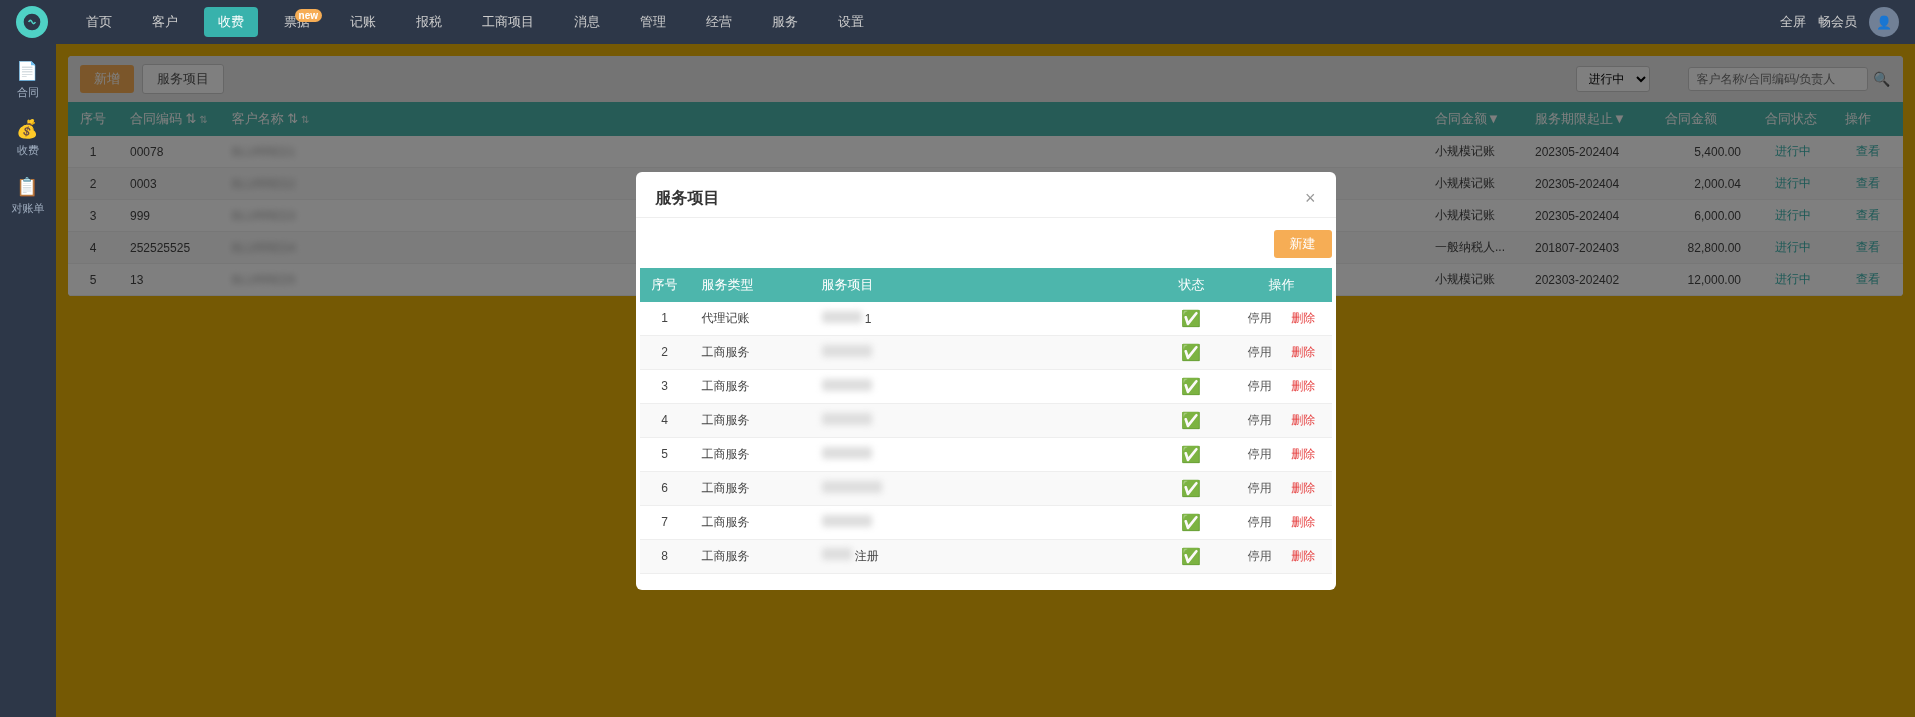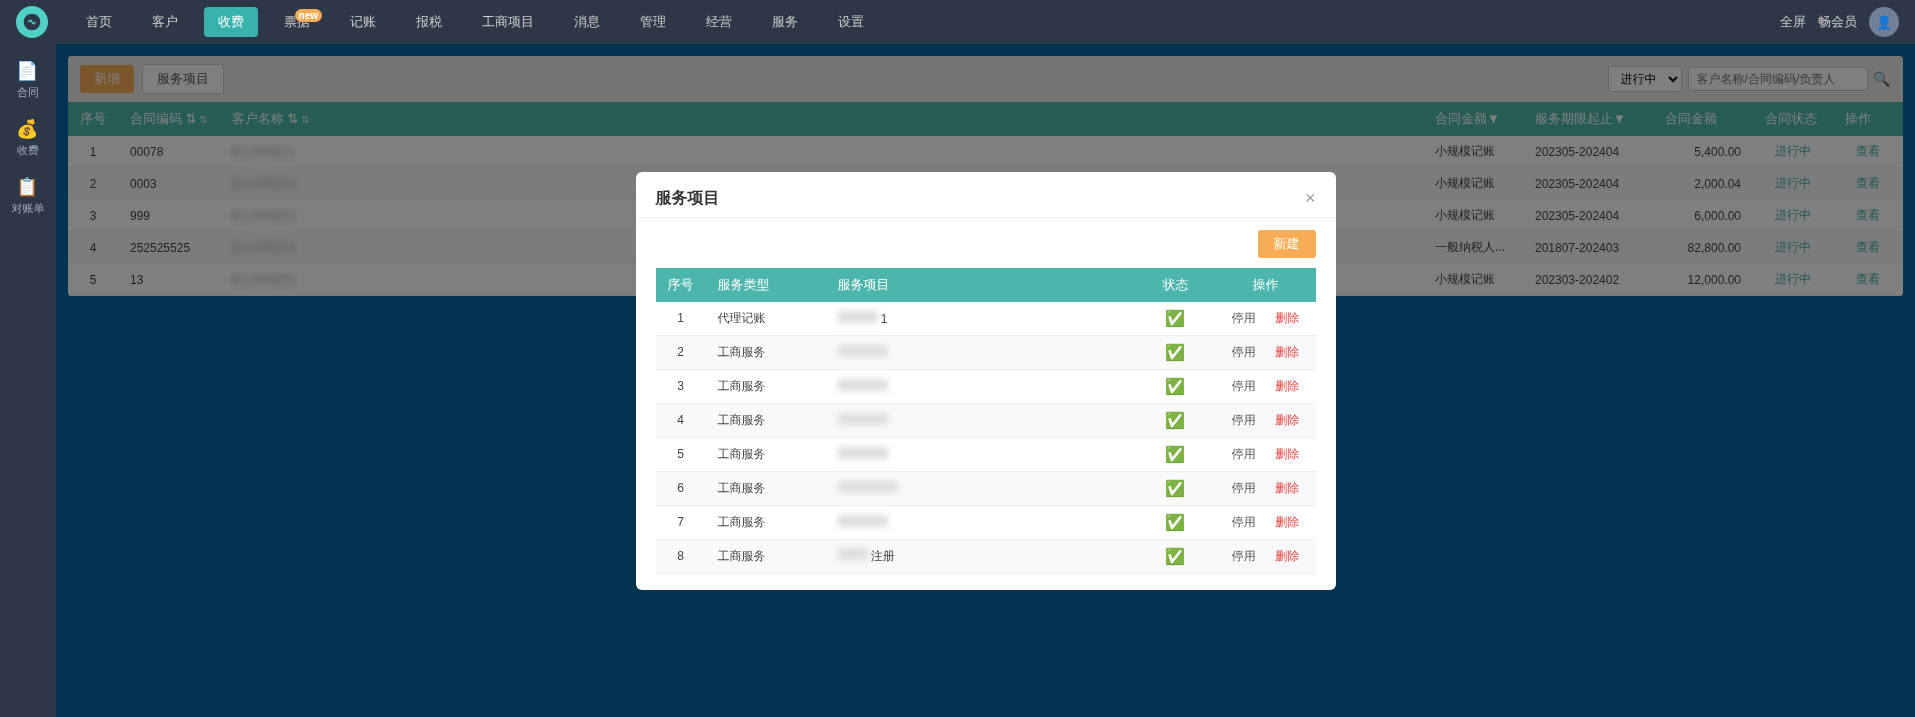--- a/index.html
+++ b/index.html
@@ -30,41 +30,41 @@
     .layout { display: flex; height: calc(717px - 44px); }
     .sidebar {
       width: 56px; background: #2d3748; display: flex; flex-direction: column; align-items: center; padding-top: 8px; gap: 2px; flex-shrink: 0;
     }
     .sidebar-item {
       width: 50px; display: flex; flex-direction: column; align-items: center; padding: 8px 4px; cursor: pointer; border-radius: 4px; color: #a0aec0; font-size: 11px; gap: 3px;
     }
     .sidebar-item .s-icon { font-size: 18px; }
 
     
-    .main-content { flex: 1; background: #0369a1; padding: 12px; overflow: auto; position: relative; }
+    .main-content { flex: 1; background: #eab308; padding: 12px; overflow: auto; position: relative; }
 
     
     .contract-panel {
       background: #fff; border-radius: 4px; overflow: hidden;
     }
     .panel-toolbar {
       background: #e8e8e8; padding: 8px 12px; display: flex; align-items: center; gap: 8px;
     }
     .btn-new-orange {
       background: #f6ad55; color: #fff; border: none; padding: 5px 14px; border-radius: 3px; cursor: pointer; font-size: 13px;
     }
     .btn-service {
       background: #fff; border: 1px solid #ccc; padding: 5px 14px; border-radius: 3px; cursor: pointer; font-size: 13px; color: #555;
     }
     .filter-area { margin-left: auto; display: flex; align-items: center; gap: 6px; }
     .status-select {
       border: 1px solid #ccc; border-radius: 3px; padding: 4px 8px; font-size: 12px; background: #fff;
     }
     .search-input {
-      border: 1px solid #ccc; border-radius: 3px; padding: 4px 8px; font-size: 12px; width: 180px;
+      border: 1px solid #ccc; border-radius: 3px; padding: 4px 8px; font-size: 12px; width: 180px; margin-left: 32px;
     }
     .search-btn { background: none; border: none; cursor: pointer; font-size: 14px; color: #666; }
 
     
     .data-table { width: 100%; border-collapse: collapse; }
     .data-table thead tr { background: #4db6ac; color: #fff; }
     .data-table thead th { padding: 8px 12px; font-weight: normal; font-size: 13px; text-align: left; white-space: nowrap; }
     .data-table thead th.sortable::after { content: ' ⇅'; font-size: 10px; opacity: 0.8; }
     .data-table tbody tr:nth-child(even) { background: #f9f9f9; }
     .data-table tbody tr:nth-child(odd) { background: #fff; }
@@ -80,21 +80,21 @@
     }
     .modal {
       background: #fff; border-radius: 6px; width: 700px; max-height: 540px; overflow: hidden;
       display: flex; flex-direction: column; position: relative;
     }
     .modal-header {
       padding: 16px 20px 8px; display: flex; align-items: center; justify-content: space-between; border-bottom: 1px solid #eee;
     }
     .modal-title { font-size: 16px; font-weight: bold; color: #333; }
     .modal-close { font-size: 18px; color: #999; cursor: pointer; background: none; border: none; line-height: 1; }
-    .modal-body { flex: 1; overflow-y: auto; padding: 12px 20px 16px; }
+    .modal-body { flex: 1; overflow-y: auto; padding: 12px 4px 16px; }
     .modal-toolbar { display: flex; justify-content: flex-end; margin-bottom: 10px; }
     .btn-new-modal { background: #f6ad55; color: #fff; border: none; padding: 5px 16px; border-radius: 3px; cursor: pointer; font-size: 13px; }
 
     
     .modal-table { width: 100%; border-collapse: collapse; }
     .modal-table thead tr { background: #4db6ac; color: #fff; }
     .modal-table thead th { padding: 8px 12px; font-weight: normal; font-size: 13px; text-align: left; }
     .modal-table tbody tr:nth-child(even) { background: #f9f9f9; }
     .modal-table tbody tr:nth-child(odd) { background: #fff; }
     .modal-table tbody td { padding: 7px 12px; font-size: 12px; border-bottom: 1px solid #eee; color: #444; }

